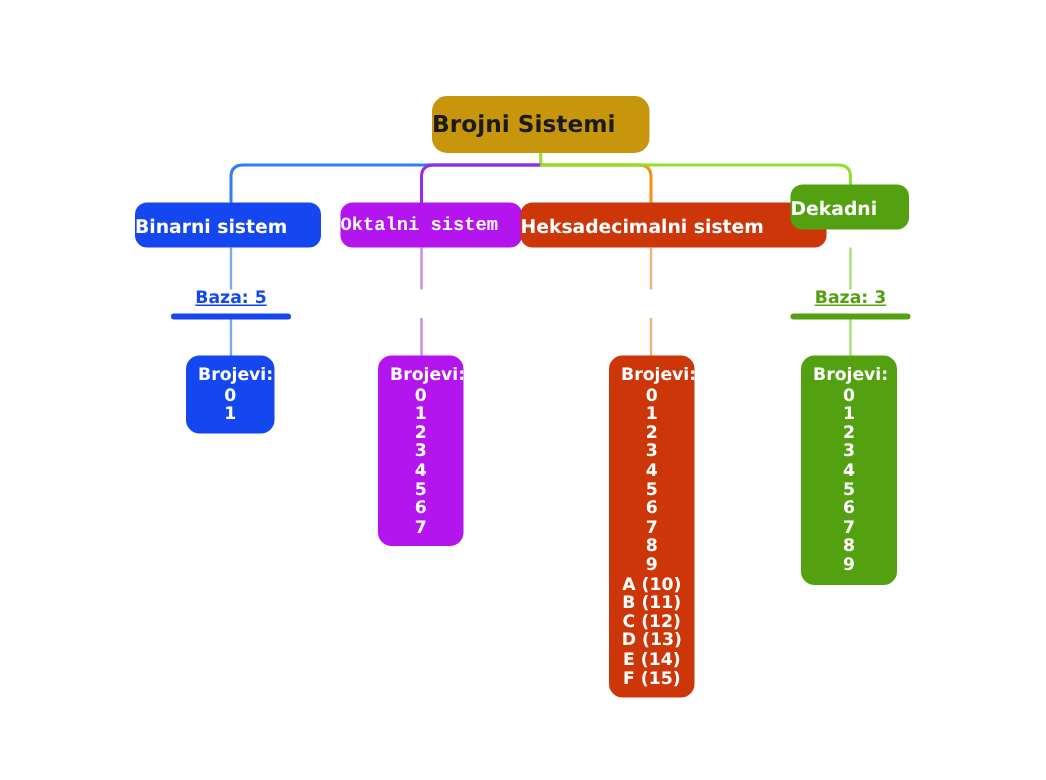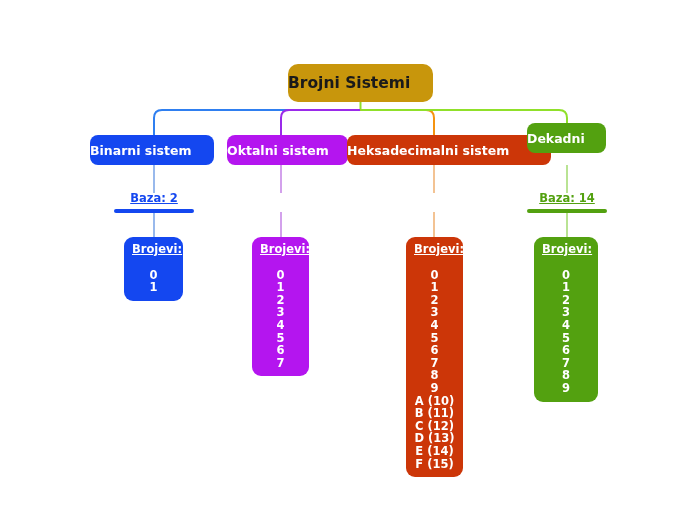--- a/index.html
+++ b/index.html
@@ -48,21 +48,21 @@
     font-size: 15.5px;
     border-radius: 10px;
   }
   .branch-node {
     height: 30px;
     color: #ffffff;
     font-size: 12.5px;
     border-radius: 8px;
   }
   .branch-binary   { left: 90px;  top: 135px; width: 124px; background: #1447f0; }
-  .branch-octal    { left: 227px; top: 135px; width: 121px; background: #b415ef; }
+  .branch-octal    { left: 227px; top: 135px; width: 121px; background: #b415ef; font-family: Liberation Mono, monospace; }
   .branch-hex      { left: 347px; top: 135px; width: 204px; background: #cc3608; }
   .branch-decimal  { left: 527px; top: 123px; width: 79px;  background: #53a110; }
 
   
   .baza {
     position: absolute;
     text-align: center;
     font-size: 11.5px;
     font-weight: bold;
     line-height: 13px;
@@ -92,23 +92,22 @@
     box-sizing: border-box;
     border-radius: 9px;
     color: #ffffff;
     text-align: center;
     font-size: 11.5px;
     font-weight: bold;
     padding: 6px 8px 7px 8px;
     line-height: 12.6px;
   }
   .leaf .leaf-title {
-    text-decoration: underline;
     display: block;
-    margin-bottom: 13px;
+    margin-bottom: 1px;
   }
   .leaf .leaf-item { display: block; }
   .leaf-binary  { left: 124px; top: 237px; width: 59px;  background: #1447f0; }
   .leaf-octal   { left: 252px; top: 237px; width: 57px;  background: #b415ef; }
   .leaf-hex     { left: 406px; top: 237px; width: 57px;  background: #cc3608; }
   .leaf-decimal { left: 534px; top: 237px; width: 64px;  background: #53a110; }
 </style>
 </head>
 <body>
 
@@ -148,25 +147,25 @@
     <span>Oktalni sistem</span>
   </div>
   <div class="node branch-node branch-hex">
     <span>Heksadecimalni sistem</span>
   </div>
   <div class="node branch-node branch-decimal">
     <span>Dekadni</span>
   </div>
 
   <div class="baza baza-binary">
-    <span class="baza-text">Baza: 2</span>
+    <span class="baza-text">Baza: 5</span>
     <span class="baza-bar"></span>
   </div>
   <div class="baza baza-decimal">
-    <span class="baza-text">Baza: 14</span>
+    <span class="baza-text">Baza: 3</span>
     <span class="baza-bar"></span>
   </div>
 
   <div class="leaf leaf-binary">
     <span class="leaf-title">Brojevi:</span>
     <span class="leaf-list"><span class="leaf-item">0</span><span class="leaf-item">1</span></span>
   </div>
   <div class="leaf leaf-octal">
     <span class="leaf-title">Brojevi:</span>
     <span class="leaf-list"><span class="leaf-item">0</span><span class="leaf-item">1</span><span class="leaf-item">2</span><span class="leaf-item">3</span><span class="leaf-item">4</span><span class="leaf-item">5</span><span class="leaf-item">6</span><span class="leaf-item">7</span></span>

